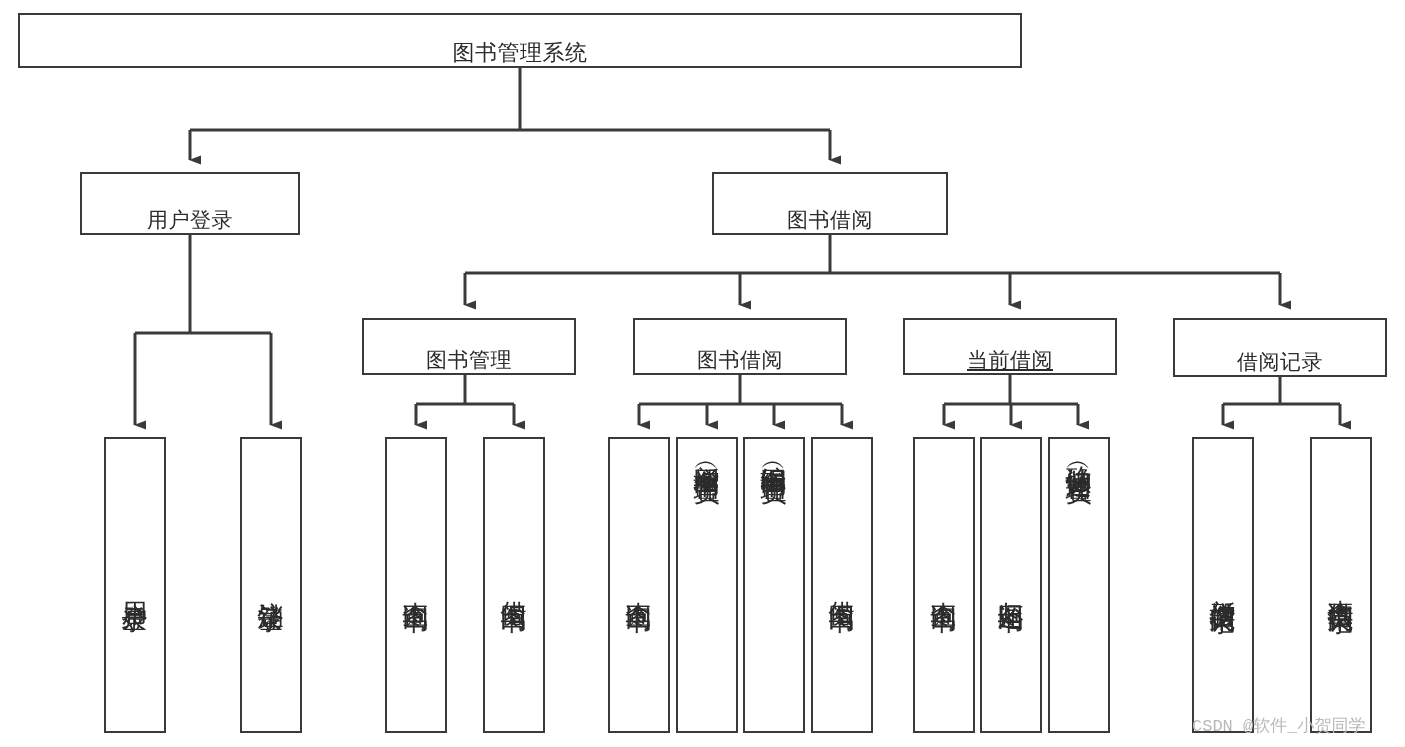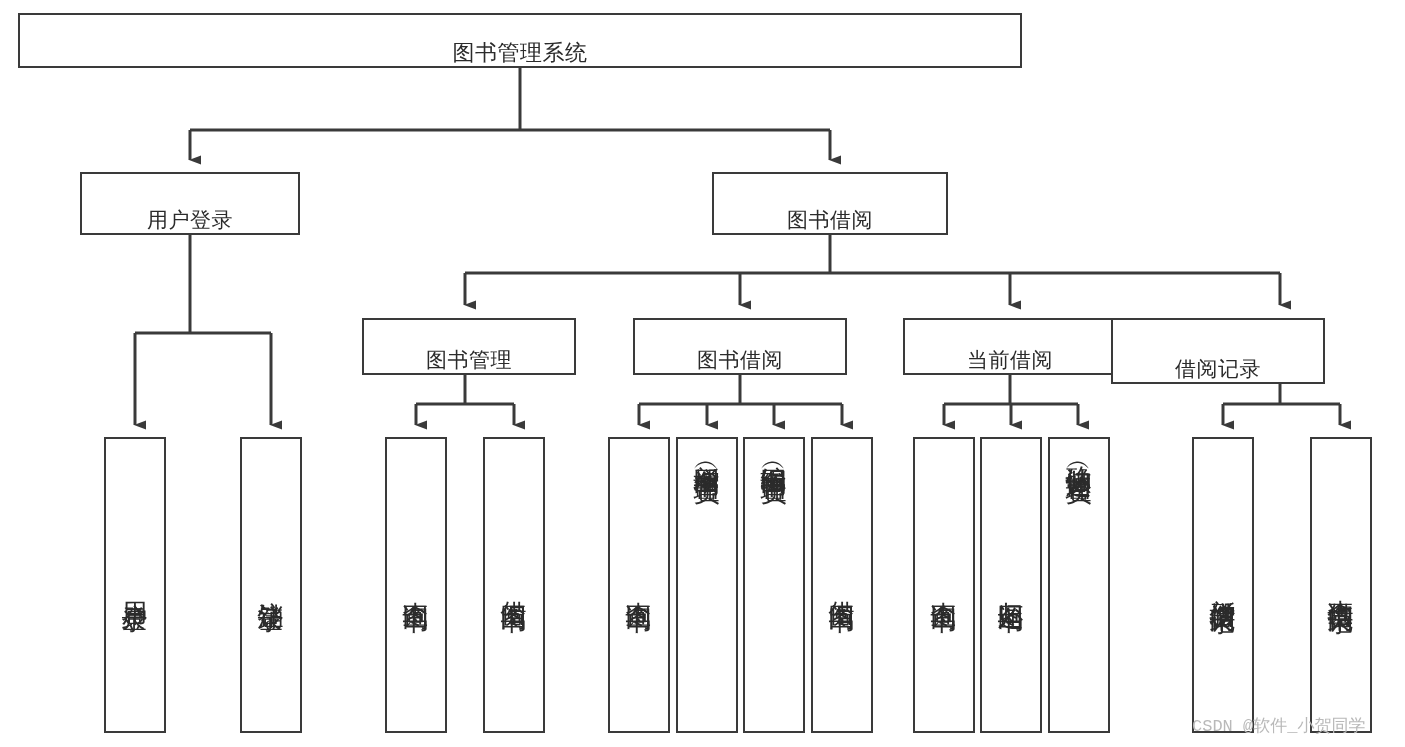--- a/index.html
+++ b/index.html
@@ -125,24 +125,24 @@
   <div class="node h" style="left:712px;top:172px;width:236px;height:63px;">
     <span class="lbl">图书借阅</span>
   </div>
 
   <div class="node h" style="left:362px;top:318px;width:214px;height:57px;">
     <span class="lbl">图书管理</span>
   </div>
   <div class="node h" style="left:633px;top:318px;width:214px;height:57px;">
     <span class="lbl">图书借阅</span>
   </div>
-  <div class="node h" style="left:903px;top:318px;width:214px;height:57px;">
+  <div class="node h" style="left:903px;top:318px;width:214px;height:57px;text-decoration:underline;">
     <span class="lbl">当前借阅</span>
   </div>
-  <div class="node h" style="left:1111px;top:318px;width:214px;height:66px;">
+  <div class="node h" style="left:1173px;top:318px;width:214px;height:59px;">
     <span class="lbl">借阅记录</span>
   </div>
 
   <div class="node v mid" style="left:104px;top:437px;width:62px;height:296px;">
     <span class="lbl">用户登录</span>
   </div>
   <div class="node v mid" style="left:240px;top:437px;width:62px;height:296px;">
     <span class="lbl">注销登录</span>
   </div>
 

